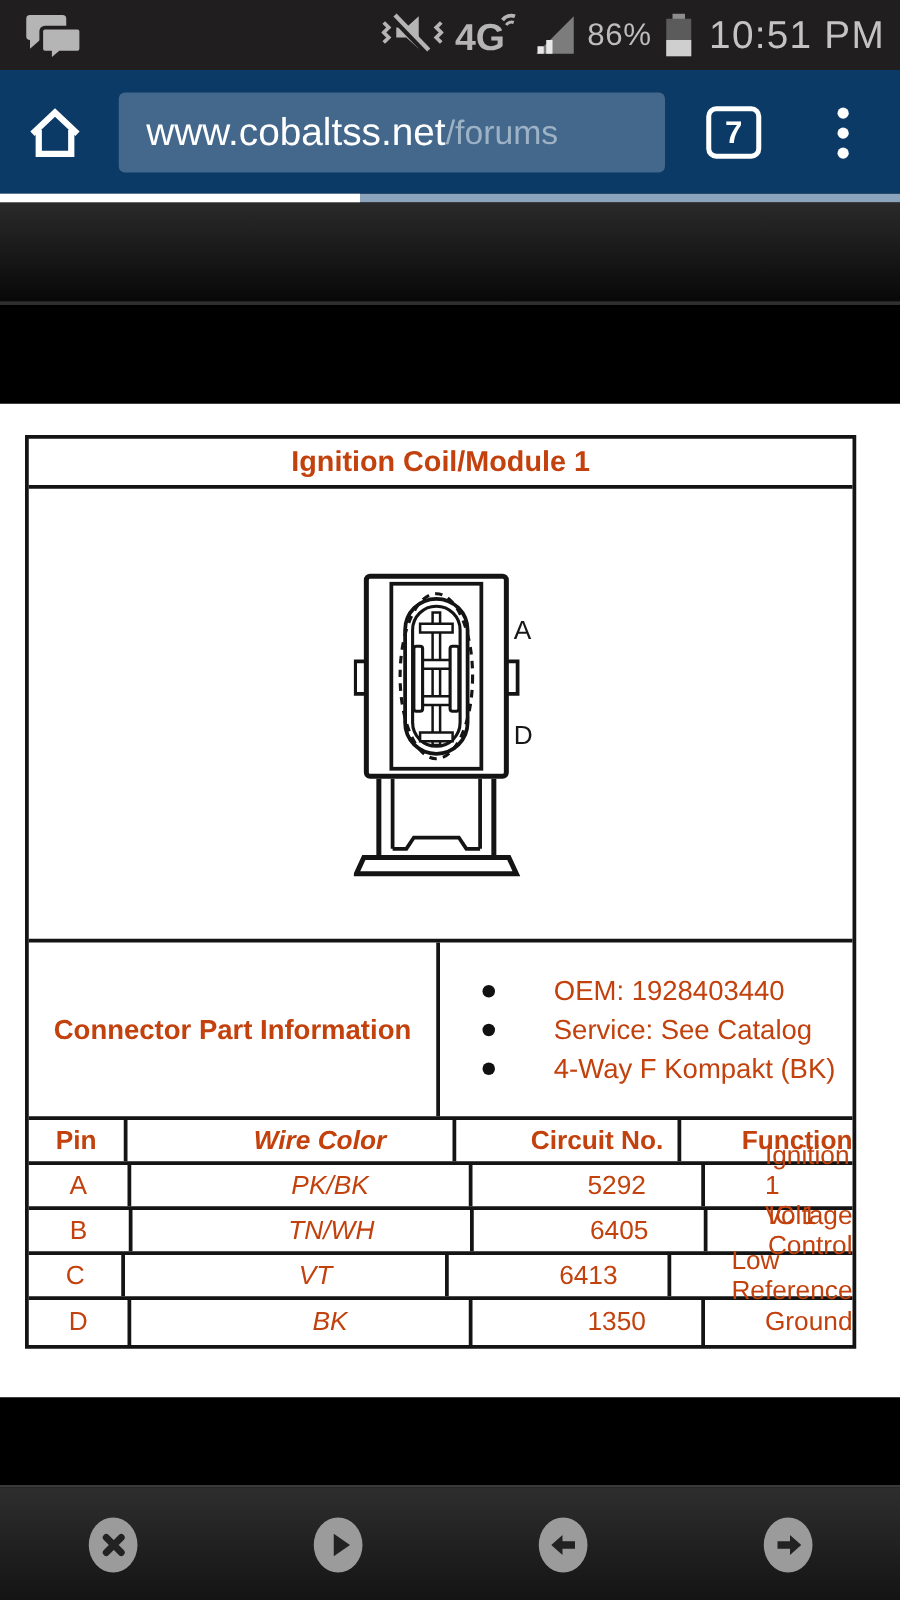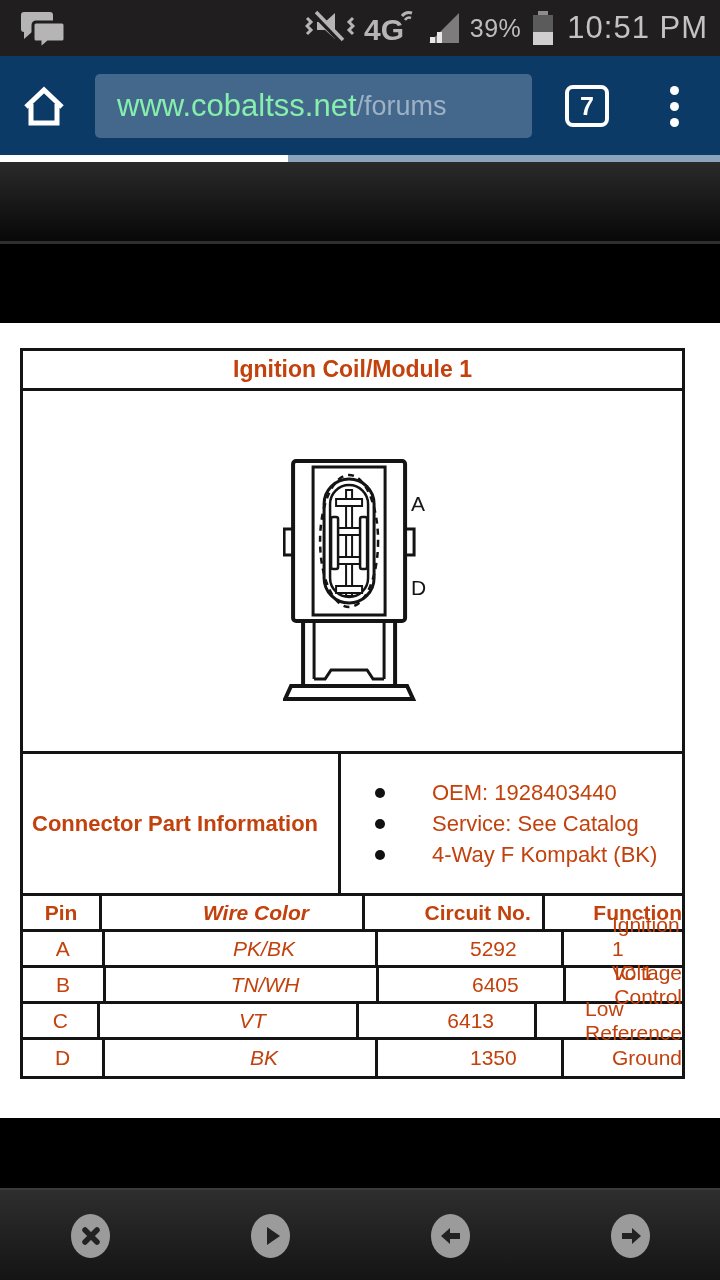--- a/index.html
+++ b/index.html
@@ -19,21 +19,21 @@
   .clock { color:#c3c3c3; font-size:31px; letter-spacing:1px; margin-left:2px; }
 
   
   .browser-bar { position:absolute; top:56px; left:0; width:720px; height:99px; background:#0b3a66; }
   .home-btn { position:absolute; left:20px; top:26px; width:48px; height:48px; display:flex; align-items:center; justify-content:center; }
   .url-field {
     position:absolute; left:95px; top:18px; width:437px; height:64px;
     background:#44678c; border-radius:5px; display:flex; align-items:center;
     padding-left:22px; overflow:hidden; white-space:nowrap;
   }
-  .url-field .host { color:#86efac; font-size:31px; }
+  .url-field .host { color:#ffffff; font-size:31px; }
   .url-field .path { color:#9db2c5; font-size:27px; }
   .tab-btn {
     position:absolute; left:565px; top:29px; width:44px; height:42px;
     border:4px solid #fff; border-radius:8px; display:flex; align-items:center; justify-content:center;
   }
   .tab-btn span { color:#fff; font-size:25px; font-weight:bold; }
   .menu-btn { position:absolute; left:656px; top:26px; width:36px; height:48px;
     display:flex; flex-direction:column; align-items:center; justify-content:center; gap:7px; }
   .menu-btn i { width:9px; height:9px; border-radius:50%; background:#fff; }
 
@@ -51,21 +51,21 @@
   .content { position:absolute; top:323px; left:0; width:720px; height:795px; background:#fff; color:#c2410c; }
   .pinout-box { position:absolute; left:20px; top:25px; width:665px; border:3px solid #141414; background:#fff; }
 
   .row-title { height:40px; border-bottom:3px solid #141414; display:flex; align-items:center; justify-content:center; }
   .row-title span { font-size:23px; font-weight:bold; }
 
   .row-figure { height:363px; border-bottom:3px solid #141414; position:relative; }
   .connector-svg { position:absolute; left:50%; top:66px; transform:translateX(-46%); }
 
   .row-partinfo { height:142px; border-bottom:3px solid #141414; display:flex; }
-  .pi-left { width:318px; border-right:3px solid #141414; display:flex; align-items:center; padding-left:9px; }
+  .pi-left { width:318px; border-right:3px solid #141414; display:flex; align-items:center; padding-left:9px;margin-left:11px; }
   .pi-left span { font-size:22px; font-weight:bold; }
   .pi-right { flex:1; display:flex; align-items:center; }
   .pi-right ul { list-style:none; margin-left:34px; }
   .pi-right li { position:relative; padding-left:57px; font-size:22px; line-height:31px; }
   .pi-right li::before { content:""; position:absolute; left:0; top:11px; width:10px; height:10px; border-radius:50%; background:#111; }
 
   .tbl-row { display:flex; height:36px; border-bottom:3px solid #141414;gap:48px; }
   .tbl-row:last-child { border-bottom:none; }
   .cell { display:flex; align-items:center; justify-content:center; font-size:21px; border-right:3px solid #141414; }
   .c-pin { width:84px; }
@@ -106,21 +106,21 @@
           <text x="0" y="34" font-size="30" font-weight="bold" fill="#b5b5b5" font-family="Liberation Sans, sans-serif">4G</text>
           <path d="M38 10 a9 9 0 0 1 10 -3" fill="none" stroke="#b5b5b5" stroke-width="3"></path>
           <path d="M41 14 a5 5 0 0 1 6 -2" fill="none" stroke="#b5b5b5" stroke-width="2.5"></path>
         </svg>
       </div>
       <svg width="34" height="34" viewBox="0 0 34 34">
         <path d="M32 2 L32 32 L2 32 Z" fill="#7c7c7c"></path>
         <rect x="3" y="26" width="5" height="6" fill="#e8e8e8"></rect>
         <rect x="10" y="21" width="5" height="11" fill="#e8e8e8"></rect>
       </svg>
-      <span class="pct">39%</span>
+      <span class="pct">86%</span>
       <svg width="26" height="38" viewBox="0 0 26 38">
         <rect x="8" y="2" width="10" height="5" fill="#8d8d8d"></rect>
         <rect x="3" y="6" width="20" height="30" fill="#5b5b5b"></rect>
         <rect x="3" y="23" width="20" height="13" fill="#cfcfcf"></rect>
       </svg>
       <span class="clock">10:51 PM</span>
     </div>
   </div>
 
   <div class="browser-bar">

